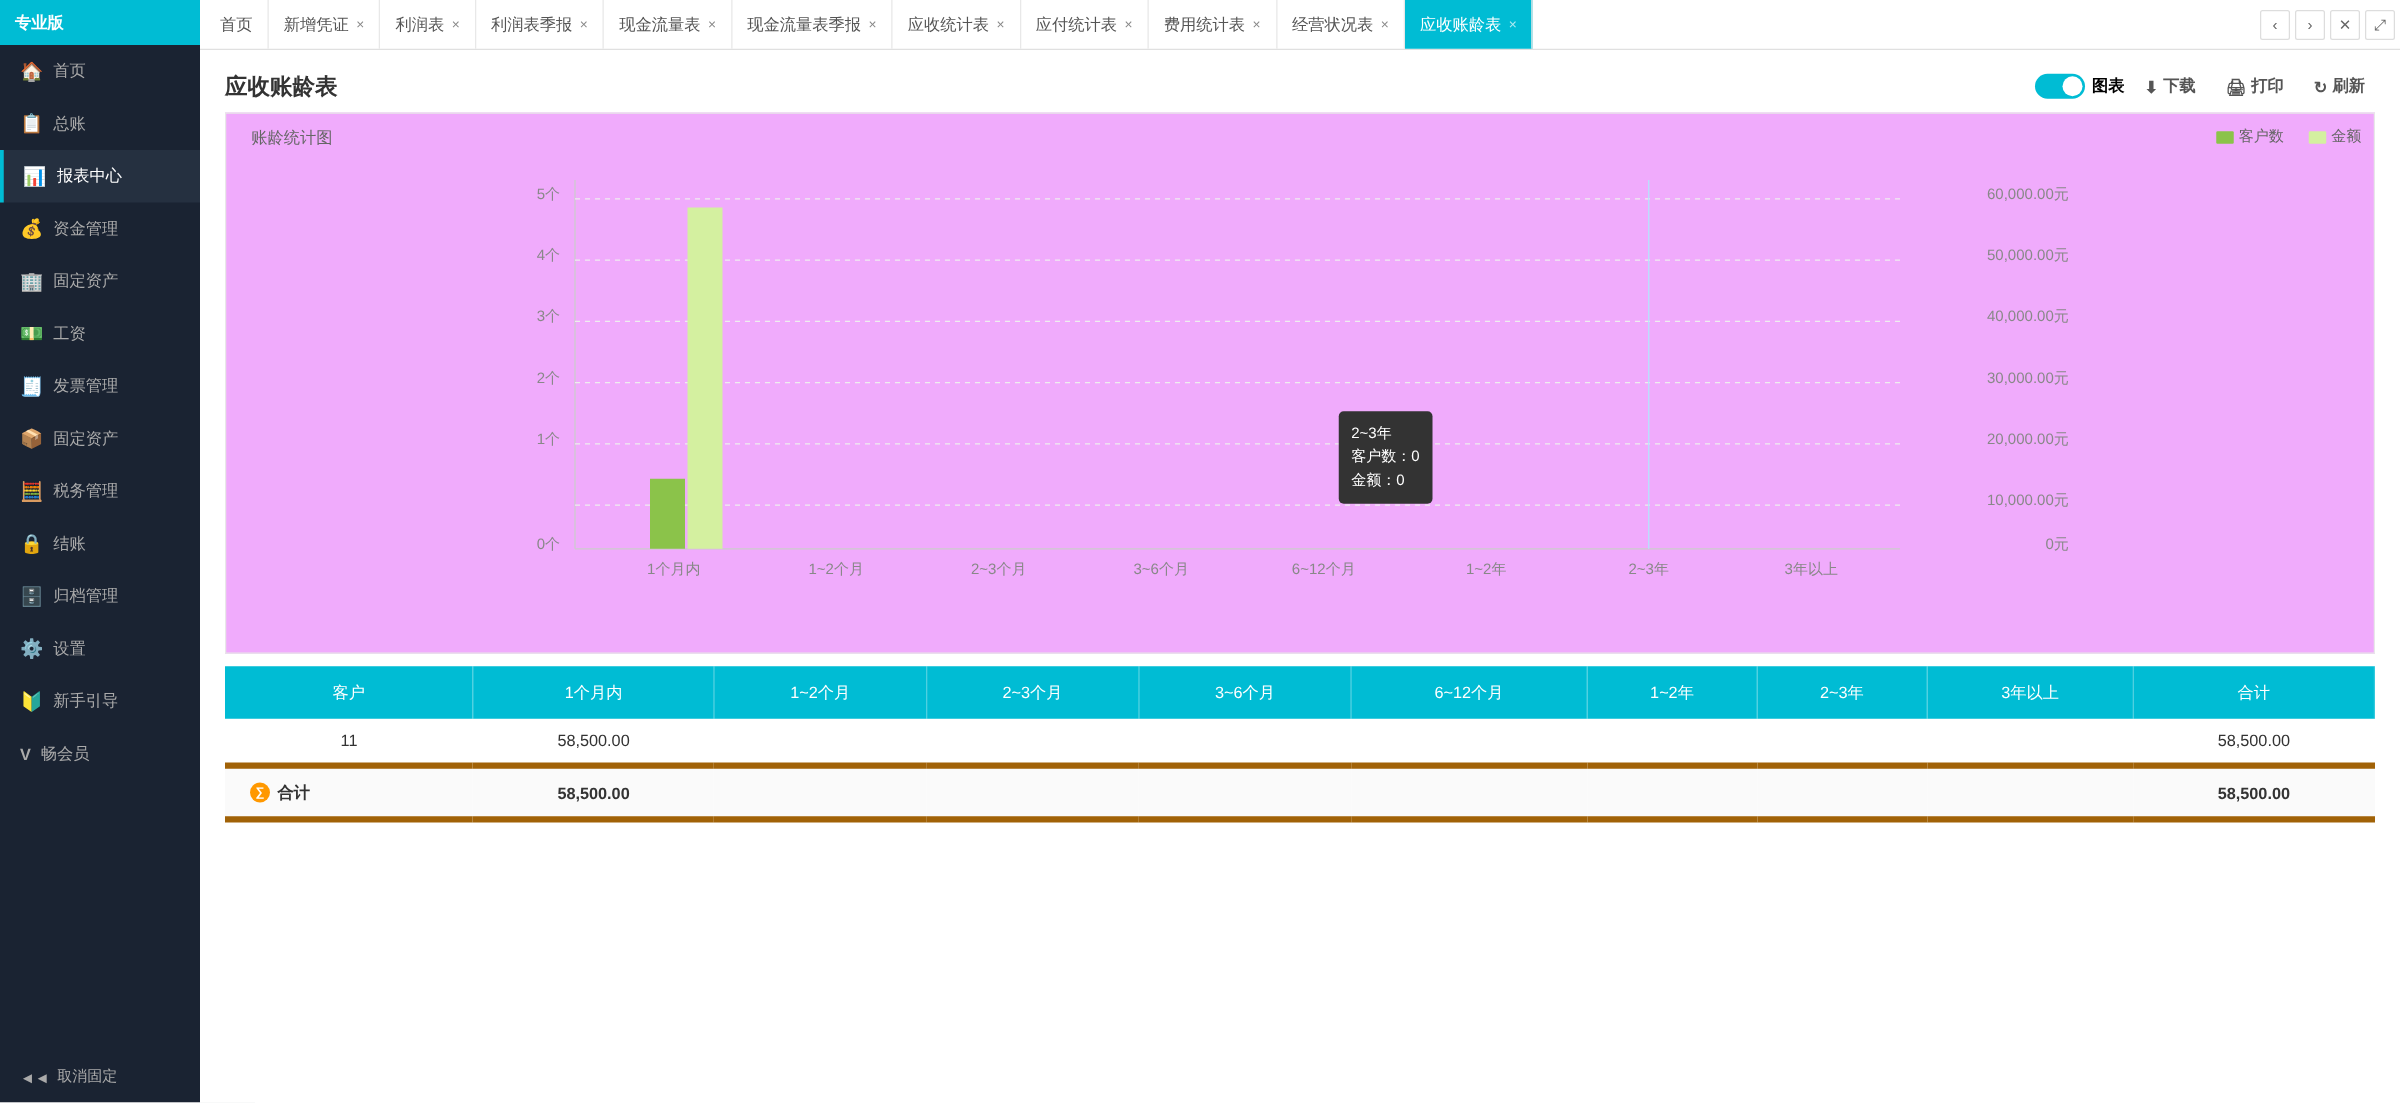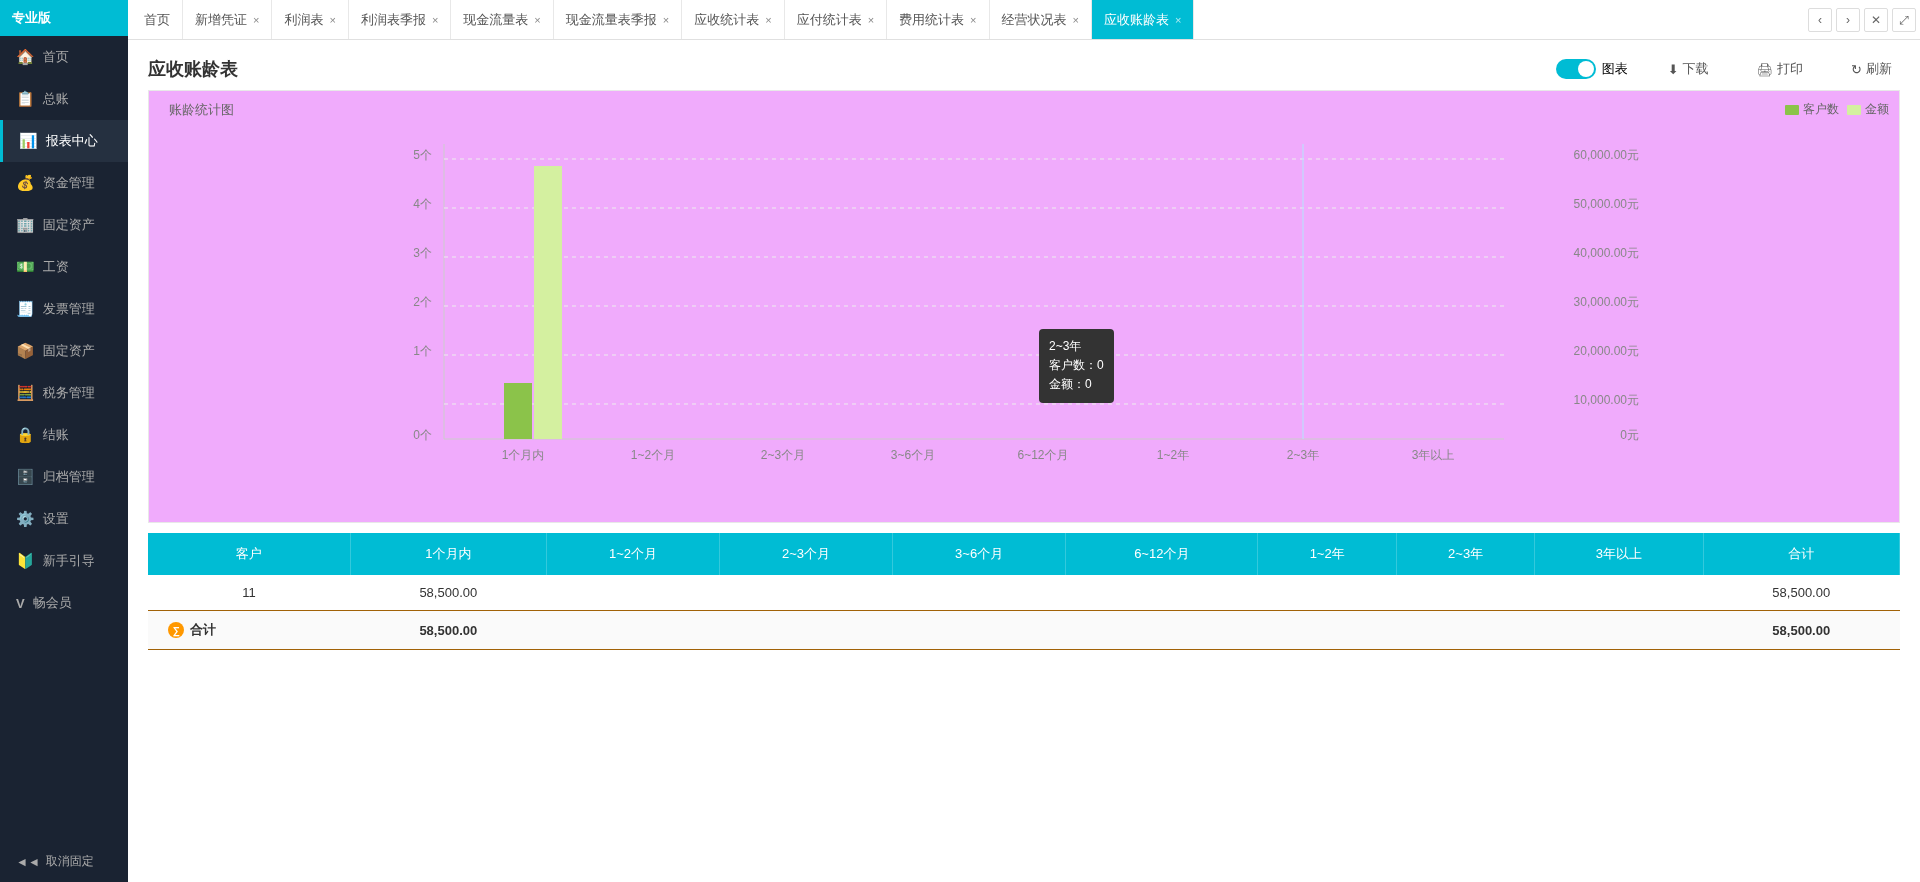--- a/index.html
+++ b/index.html
@@ -1,20 +1,20 @@
 <!DOCTYPE html>
 <html><head>
   <meta charset="utf-8">
   <style>
     * { box-sizing: border-box; margin: 0; padding: 0; }
     body { font-family: 'Microsoft YaHei', Arial, sans-serif; font-size: 13px; background: #f5f5f5; display: flex; height: 882px; overflow: hidden; }
 
     
     .sidebar {
-      width: 128px;
+      width: 160px;
       background: #1a2332;
       color: #ccc;
       display: flex;
       flex-direction: column;
       flex-shrink: 0;
       height: 100%;
     }
     .sidebar-logo {
       background: #00bcd4;
       padding: 8px 12px;
@@ -130,21 +130,22 @@
     }
     .page-title {
       font-size: 18px;
       font-weight: bold;
       color: #333;
     }
     .page-actions {
       margin-left: auto;
       display: flex;
       align-items: center;
-      gap: 32px;
+      gap: 8px;
+      font-weight: bold;
     }
     .toggle-switch {
       display: flex;
       align-items: center;
       gap: 6px;
     }
     .toggle-knob {
       width: 40px;
       height: 20px;
       background: #00bcd4;
@@ -184,21 +185,21 @@
       font-size: 13px;
       color: #666;
       margin-bottom: 10px;
     }
     .chart-legend {
       position: absolute;
       top: 10px;
       right: 10px;
       display: flex;
       align-items: center;
-      gap: 8px;
+      gap: 20px;
       font-size: 12px;
       color: #666;
     }
     .legend-item {
       display: flex;
       align-items: center;
       gap: 4px;
     }
     .legend-color {
       width: 14px;
@@ -235,21 +236,21 @@
     .data-table thead tr {
       background: #00bcd4;
       color: #fff;
     }
     .data-table thead th {
       padding: 12px 8px;
       font-weight: normal;
       border-right: 1px solid rgba(255,255,255,0.2);
     }
     .data-table tbody tr {
-      border-bottom: 1px solid #a16207;
+      border-bottom: 5px solid #a16207;
     }
     .data-table tbody td {
       padding: 10px 8px;
       text-align: center;
       color: #333;
     }
     .data-table tbody td.text-right { text-align: center; margin-top: 24px; }
     .data-table tbody td.total-row {
       font-weight: bold;
     }

